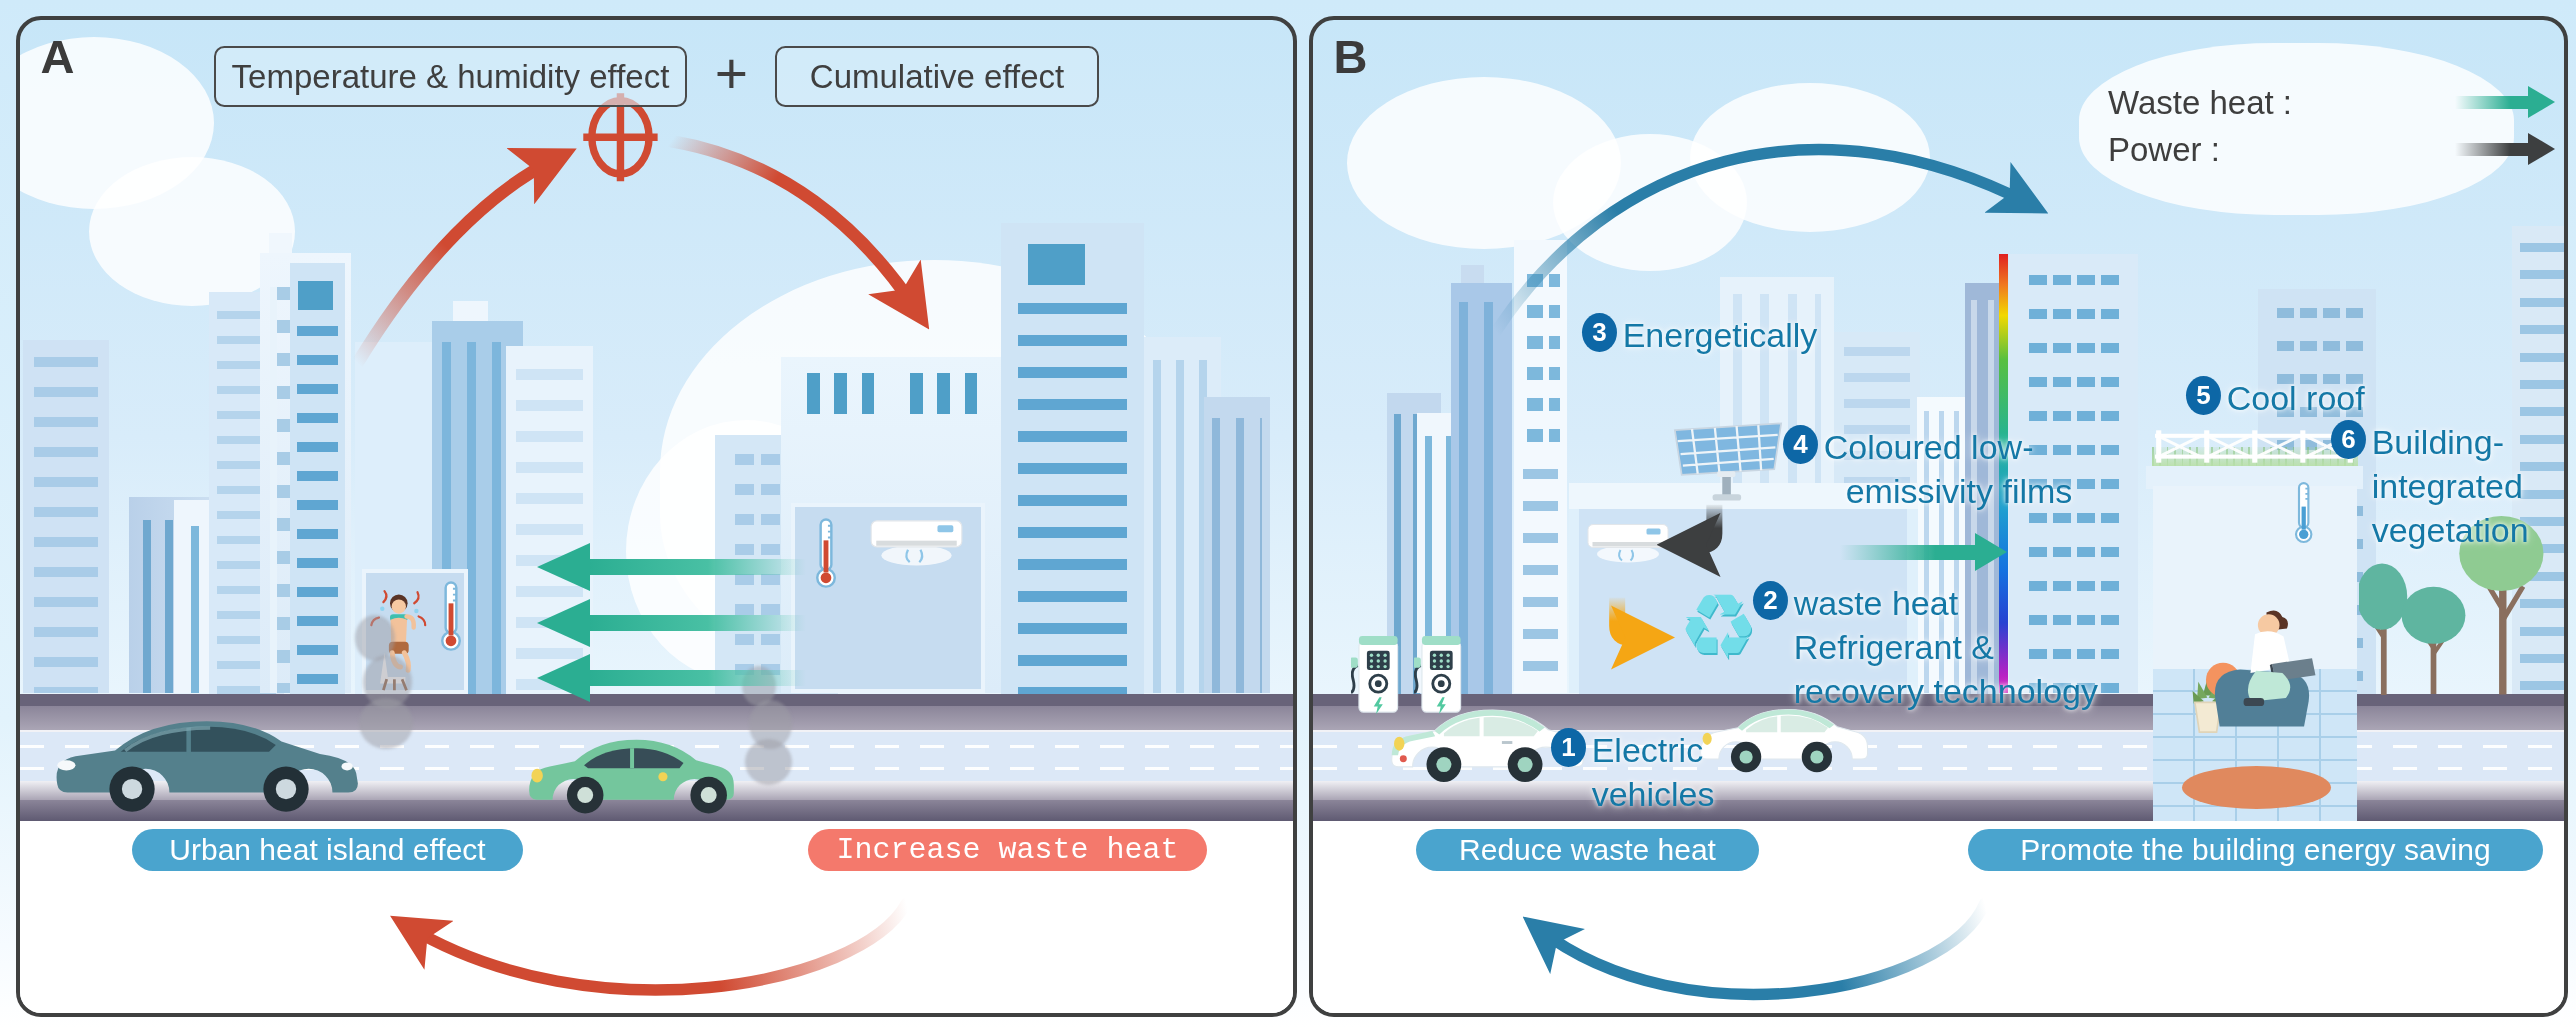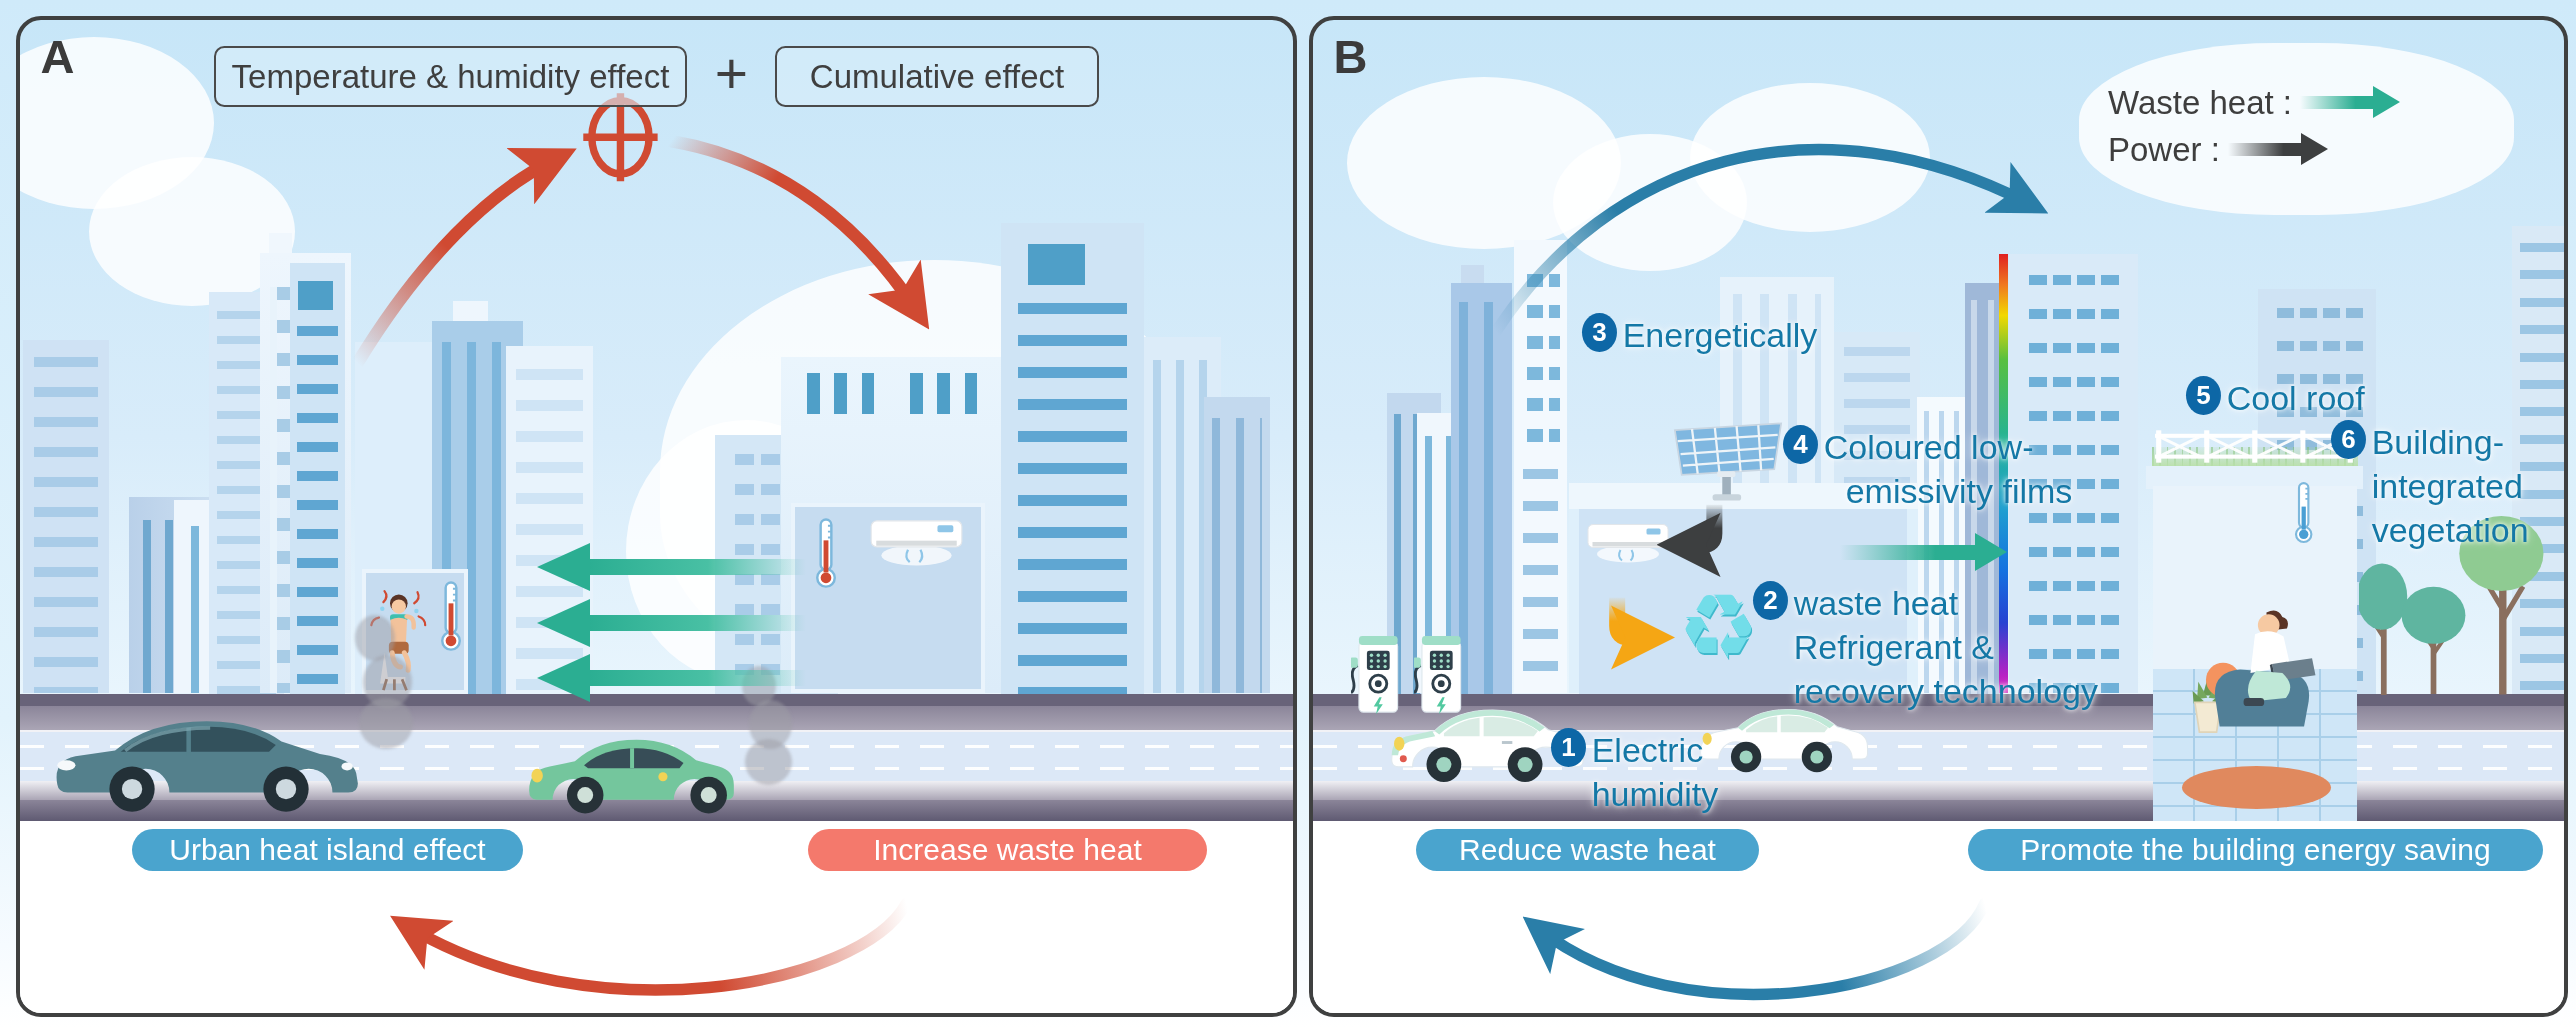--- a/index.html
+++ b/index.html
@@ -23,28 +23,28 @@
   .veh{position:absolute;z-index:6;}
   .ovl{position:absolute;inset:0;z-index:12;pointer-events:none;}
   .effect-box{position:absolute;top:26px;height:57px;border:2.9px solid #4a4a4a;border-radius:10.3px;
     background:rgba(216,238,250,.62);color:#3f3f3f;font-size:33px;display:flex;align-items:center;
     justify-content:center;z-index:30;}
   .plus{position:absolute;top:23px;width:63px;height:59px;font-size:57px;color:#3f3f3f;
     display:flex;align-items:center;justify-content:center;z-index:30;}
   .pill{position:absolute;top:809px;height:42px;border-radius:22px;color:#fff;font-size:30px;
     display:flex;align-items:center;justify-content:center;z-index:30;}
   .pill.blue{background:#4aa4ce;}
-  .pill.salmon{background:#f4796c;}
+  .pill.salmon{background:#f4796c;font-family:Liberation Mono, monospace;}
   .measure{position:absolute;display:flex;align-items:flex-start;z-index:32;}
   .badge{flex:0 0 auto;width:35px;height:39px;border-radius:50%;background:#0d67a6;color:#fff;
     font-size:26px;font-weight:bold;display:flex;align-items:center;justify-content:center;margin-right:5.7px;}
   .mtext{display:flex;flex-direction:column;color:#1478a6;font-size:34px;line-height:1.3;
     text-shadow:0 0 4.6px rgba(255,255,255,.95),0 0 9.1px rgba(255,255,255,.8);white-space:nowrap;}
   .legend{position:absolute;left:795px;top:59px;width:447px;z-index:32;}
-  .lrow{display:flex;align-items:center;height:47px;gap:8px;}
+  .lrow{display:flex;align-items:center;justify-content:space-between;height:47px;gap:8px;}
   .llabel{font-size:33px;color:#3e3e3e;}
   .arrR{position:relative;width:100px;height:33px;flex:0 0 auto;}
   .arrR .shaft{position:absolute;left:0;top:10.3px;width:74px;height:12.6px;}
   .arrR .head{position:absolute;right:0;top:0;width:0;height:0;border-top:16.6px solid transparent;
     border-bottom:16.6px solid transparent;}
   .arrL{position:absolute;width:269px;height:48px;z-index:11;}
   .arrL .shaft{position:absolute;right:0;top:16px;width:218px;height:16px;
     background:linear-gradient(90deg,#2bae92 0%,#49c0a4 55%,rgba(110,206,184,0) 100%);}
   .arrL .head{position:absolute;left:0;top:0;width:0;height:0;border-top:24px solid transparent;
     border-bottom:24px solid transparent;border-right:53px solid #2bae92;}
@@ -499,21 +499,21 @@
           <span class="shaft" style="background:linear-gradient(90deg,rgba(61,63,64,0),#3d3f40 75%);"></span>
           <span class="head" style="border-left:27.4px solid #3d3f40;"></span>
           </span>
       </div>
     </div>
 
     <div class="measure" style="left:238px;top:708px;">
       <span class="badge">1</span>
       <span class="mtext">
           <span>Electric</span>
-        <span>humidity</span>
+        <span>vehicles</span>
         </span>
     </div>
     <div class="measure" style="left:440px;top:561px;">
       <span class="badge">2</span>
       <span class="mtext">
           <span>waste heat</span>
         <span>Refrigerant &amp;</span>
         <span>recovery technology</span>
         </span>
     </div>

